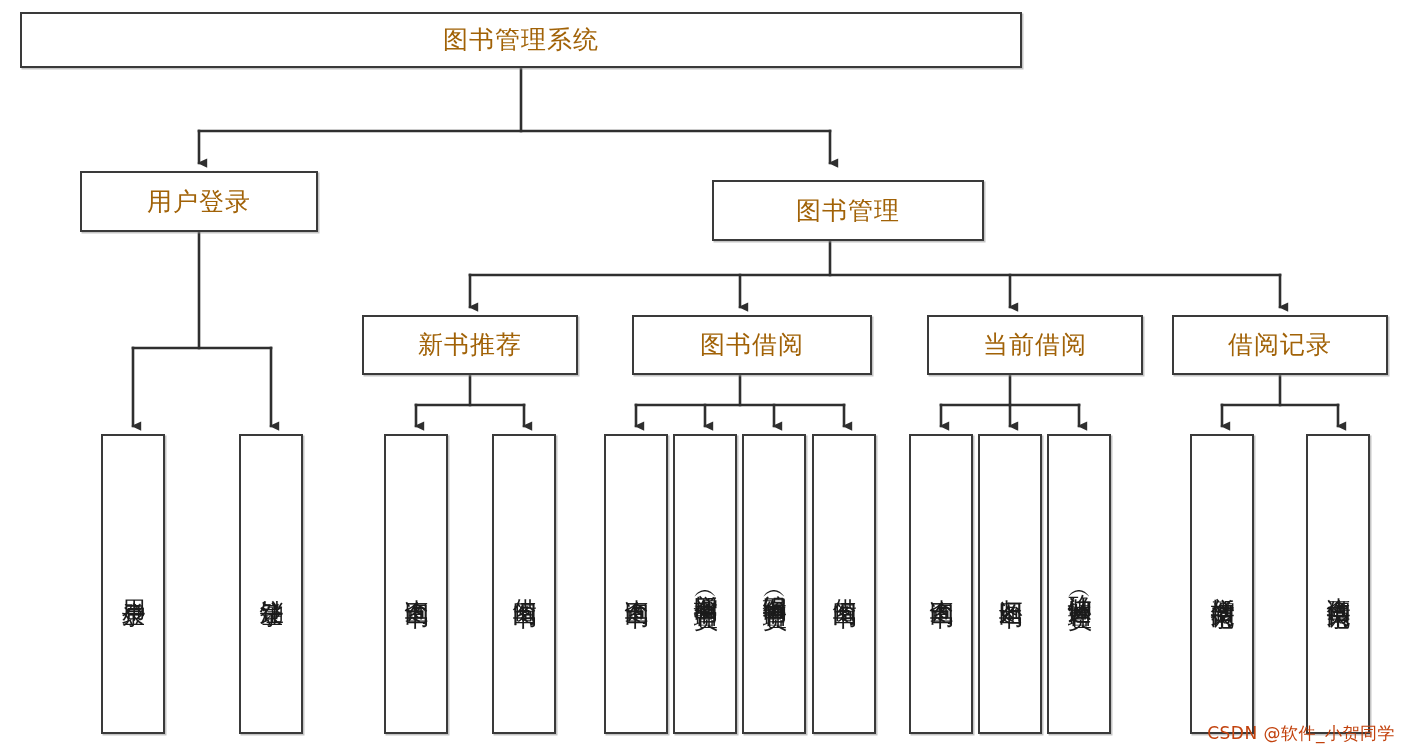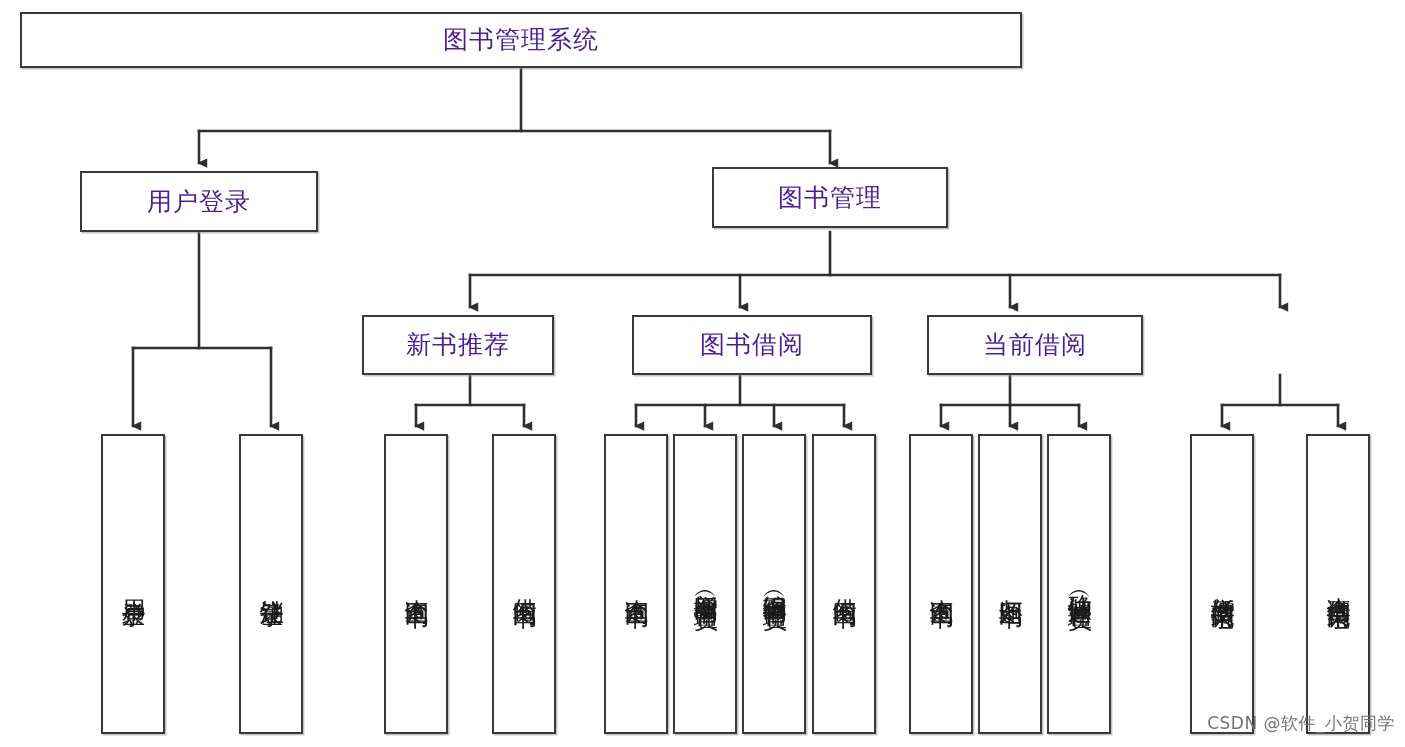--- a/index.html
+++ b/index.html
@@ -26,21 +26,21 @@
     pointer-events: none;
   }
   .node {
     position: absolute;
     box-sizing: border-box;
     border: 2.5px solid #3a3a3a;
     background: #ffffff;
     display: flex;
     align-items: center;
     justify-content: center;
-    color: #4c1d95;
+    color: #a16207;
     box-shadow: 1.5px 1.5px 0 rgba(150,150,150,0.55);
     text-align: right;
   }
   .node.horiz {
     font-size: 25px;
     letter-spacing: 1px;
     line-height: 1.1;
   }
   .node.title {
     font-size: 25px;
@@ -61,23 +61,23 @@
     text-orientation: upright;
     font-size: 24px;
     line-height: 1.22;
     letter-spacing: 2px;
     color: #1b1b1b;
     white-space: nowrap;
   }
   #watermark {
     position: absolute;
     right: 10px;
-    bottom: 12px;
+    bottom: 2px;
     font-size: 17px;
-    color: #737373;
+    color: #c2410c;
     letter-spacing: 0.5px;
     white-space: nowrap;
     text-align: right;
   }
 </style>
 </head>
 <body>
 
 <div id="canvas">
 
@@ -133,33 +133,36 @@
     </g>
   </svg>
 
   <div class="node horiz title" style="left:20px; top:12px; width:1002px; height:56px;">
     <span>图书管理系统</span>
   </div>
 
   <div class="node horiz" style="left:80px; top:171px; width:238px; height:61px;">
     <span>用户登录</span>
   </div>
-  <div class="node horiz" style="left:712px; top:167px; width:236px; height:61px;">
+  <div class="node horiz" style="left:712px; top:180px; width:272px; height:61px;">
     <span>图书管理</span>
   </div>
 
-  <div class="node horiz" style="left:362px; top:315px; width:192px; height:60px;">
+  <div class="node horiz" style="left:362px; top:315px; width:216px; height:60px;">
     <span>新书推荐</span>
   </div>
   <div class="node horiz" style="left:632px; top:315px; width:240px; height:60px;">
     <span>图书借阅</span>
   </div>
   <div class="node horiz" style="left:902px; top:315px; width:216px; height:60px;margin-left:25px;">
     <span>当前借阅</span>
   </div>
+  <div class="node horiz" style="left:1172px; top:315px; width:216px; height:60px;">
+    <span>借阅记录</span>
+  </div>
 
   <div class="leaf" style="left:101px; top:434px; width:64px; height:300px;">
     <span>用户登录</span>
   </div>
   <div class="leaf" style="left:239px; top:434px; width:64px; height:300px;">
     <span>注销登录</span>
   </div>
 
   <div class="leaf" style="left:384px; top:434px; width:64px; height:300px;">
     <span>查询图书</span>

